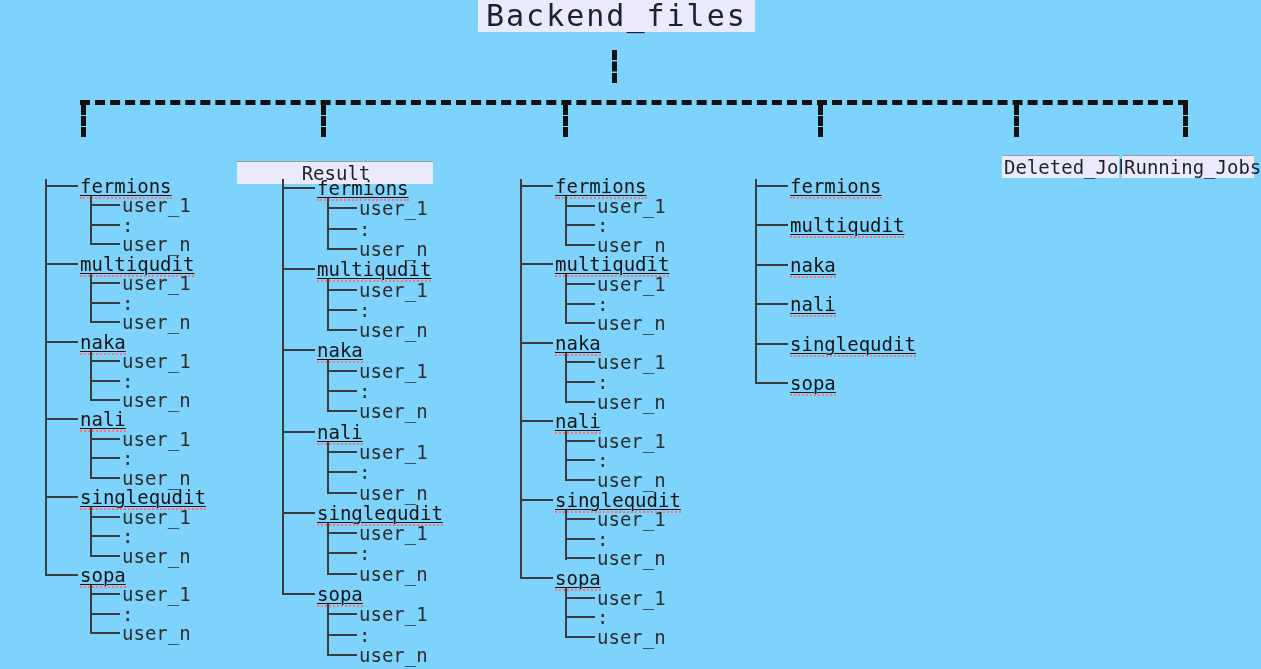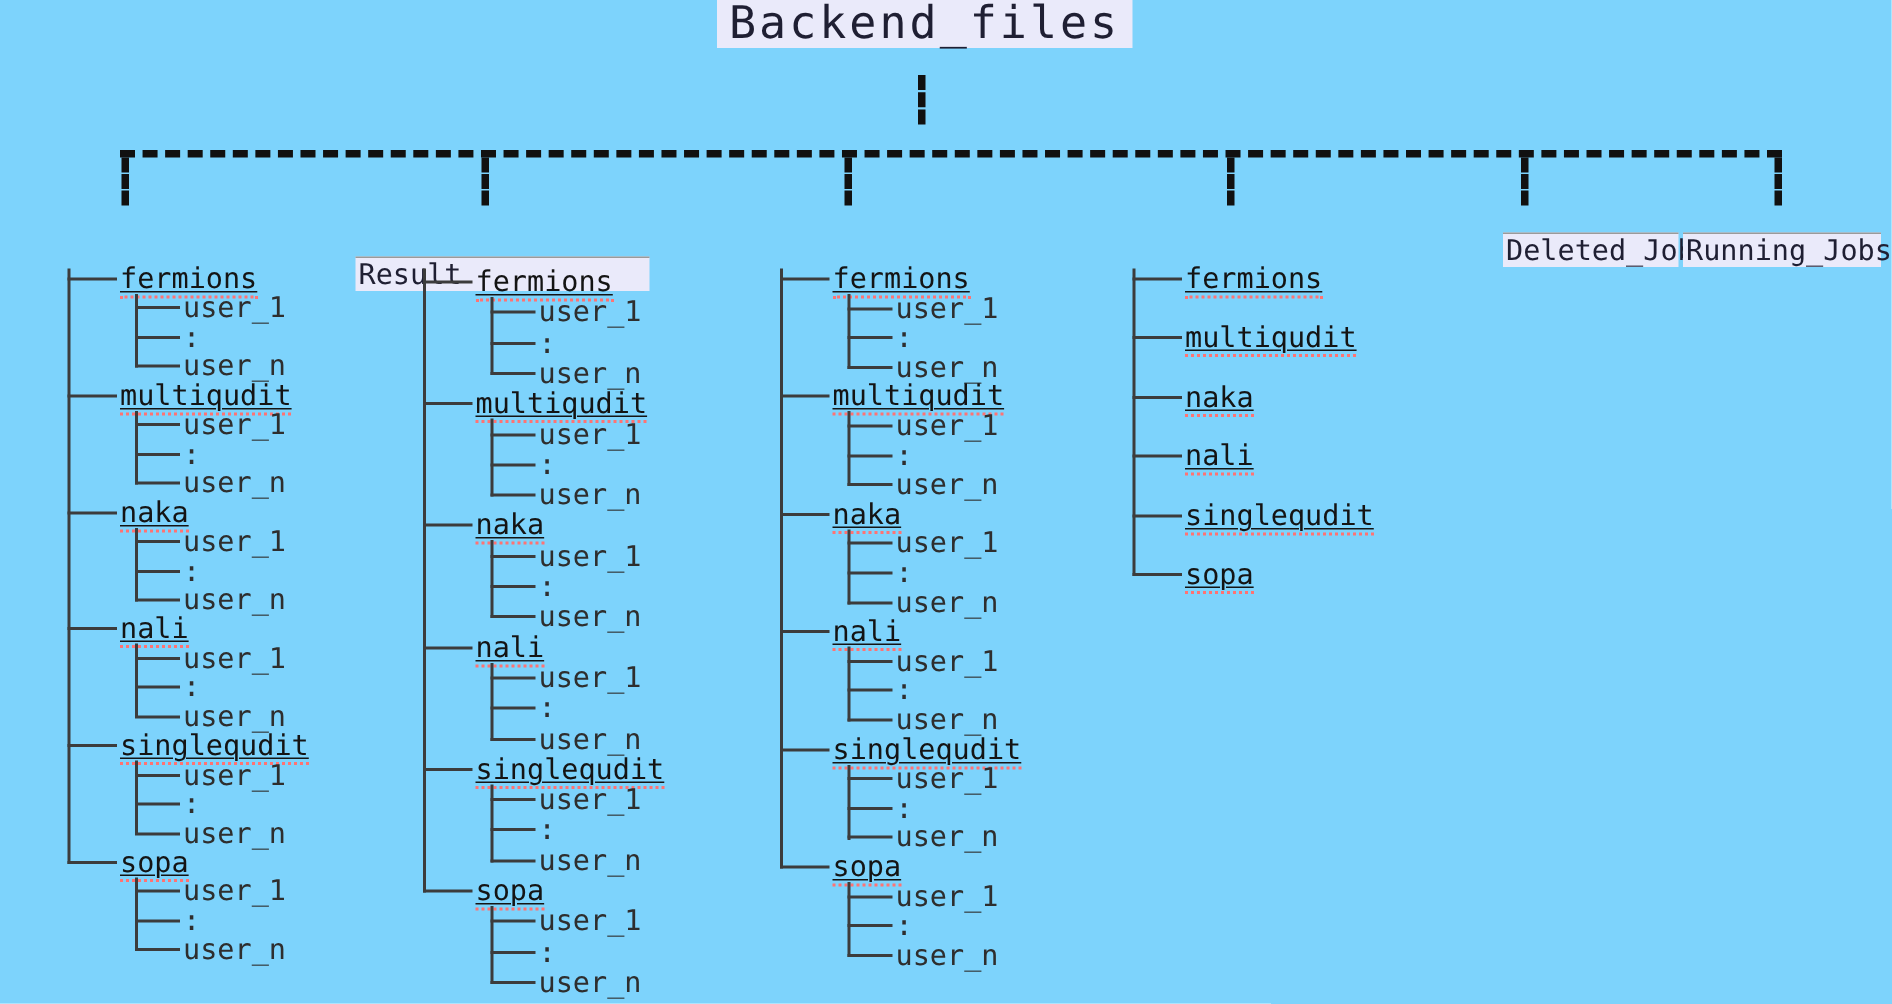--- a/index.html
+++ b/index.html
@@ -97,21 +97,21 @@
     <div class="hl" style="left: 45px; top: 574px; width: 33px; height: 2px;"></div>
     <div class="node" style="left: 80px; top: 564px;"><span class="branch-label">sopa</span></div>
     <div class="hl" style="left: 90px; top: 593px; width: 30px; height: 2px;"></div>
     <div class="node" style="left: 122px; top: 583px;">user_1</div>
     <div class="hl" style="left: 90px; top: 613px; width: 30px; height: 2px;"></div>
     <div class="node" style="left: 122px; top: 603px;">:</div>
     <div class="hl" style="left: 90px; top: 632px; width: 30px; height: 2px;"></div>
     <div class="node" style="left: 122px; top: 622px;">user_n</div>
     <div class="vl" style="left: 90px; top: 585px; width: 2px; height: 49px;"></div>
     <div class="vl" style="left: 45px; top: 179px; width: 2px; height: 397px;"></div>
-    <div class="hdr" style="left: 237px; top: 171px; width: 196px;">Result</div>
+    <div class="hdr" style="left: 237px; top: 161px; width: 196px; text-align: center;">Result</div>
     <div class="hl" style="left: 282px; top: 187px; width: 33px; height: 2px;"></div>
     <div class="node" style="left: 317px; top: 177px;"><span class="branch-label">fermions</span></div>
     <div class="hl" style="left: 327px; top: 207px; width: 30px; height: 2px;"></div>
     <div class="node" style="left: 359px; top: 197px;">user_1</div>
     <div class="hl" style="left: 327px; top: 228px; width: 30px; height: 2px;"></div>
     <div class="node" style="left: 359px; top: 218px;">:</div>
     <div class="hl" style="left: 327px; top: 248px; width: 30px; height: 2px;"></div>
     <div class="node" style="left: 359px; top: 238px;">user_n</div>
     <div class="vl" style="left: 327px; top: 198px; width: 2px; height: 52px;"></div>
     <div class="hl" style="left: 282px; top: 268px; width: 33px; height: 2px;"></div>

